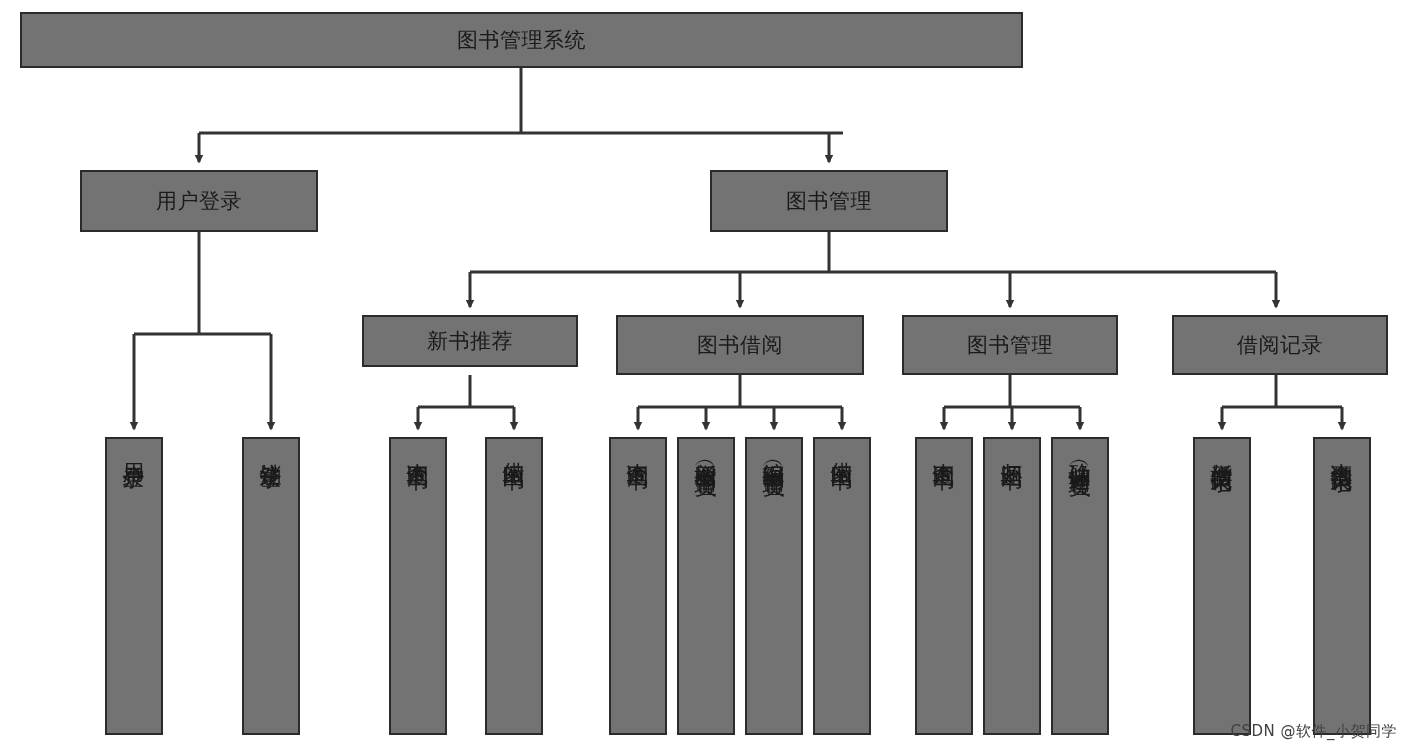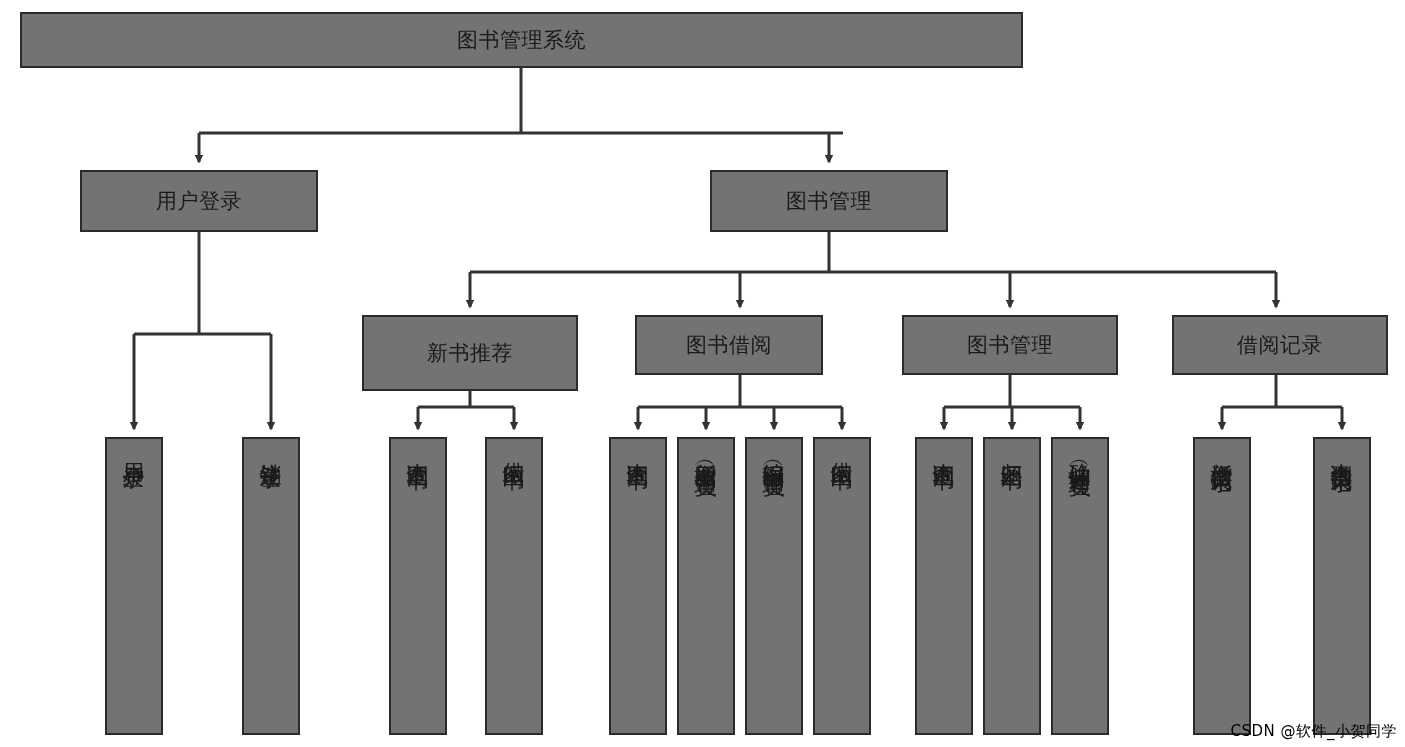--- a/index.html
+++ b/index.html
@@ -60,21 +60,21 @@
     font-size: 22px;
     line-height: 1.05;
     letter-spacing: 2px;
     white-space: nowrap;
   }
   #watermark {
     position: absolute;
     right: 8px;
     bottom: 6px;
     font-size: 15px;
-    color: #000000;
+    color: #404040;
     z-index: 3;
     white-space: nowrap;
     letter-spacing: 0.5px;
   }
 </style>
 </head>
 <body>
 
 <div id="diagram-root">
 
@@ -132,24 +132,24 @@
     <span class="node-label">图书管理系统</span>
   </div>
 
   <div class="node horiz" style="left:80px; top:170px; width:238px; height:62px;">
     <span class="node-label">用户登录</span>
   </div>
   <div class="node horiz" style="left:710px; top:170px; width:238px; height:62px;">
     <span class="node-label">图书管理</span>
   </div>
 
-  <div class="node horiz" style="left:362px; top:315px; width:216px; height:76px;">
+  <div class="node horiz" style="left:362px; top:315px; width:216px; height:52px;">
     <span class="node-label">新书推荐</span>
   </div>
-  <div class="node horiz" style="left:635px; top:315px; width:188px; height:60px;">
+  <div class="node horiz" style="left:616px; top:315px; width:248px; height:60px;">
     <span class="node-label">图书借阅</span>
   </div>
   <div class="node horiz" style="left:902px; top:315px; width:216px; height:60px;">
     <span class="node-label">图书管理</span>
   </div>
   <div class="node horiz" style="left:1172px; top:315px; width:216px; height:60px;justify-content:center;">
     <span class="node-label">借阅记录</span>
   </div>
 
   <div class="node vert" style="left:105px; top:437px; width:58px; height:298px;">

